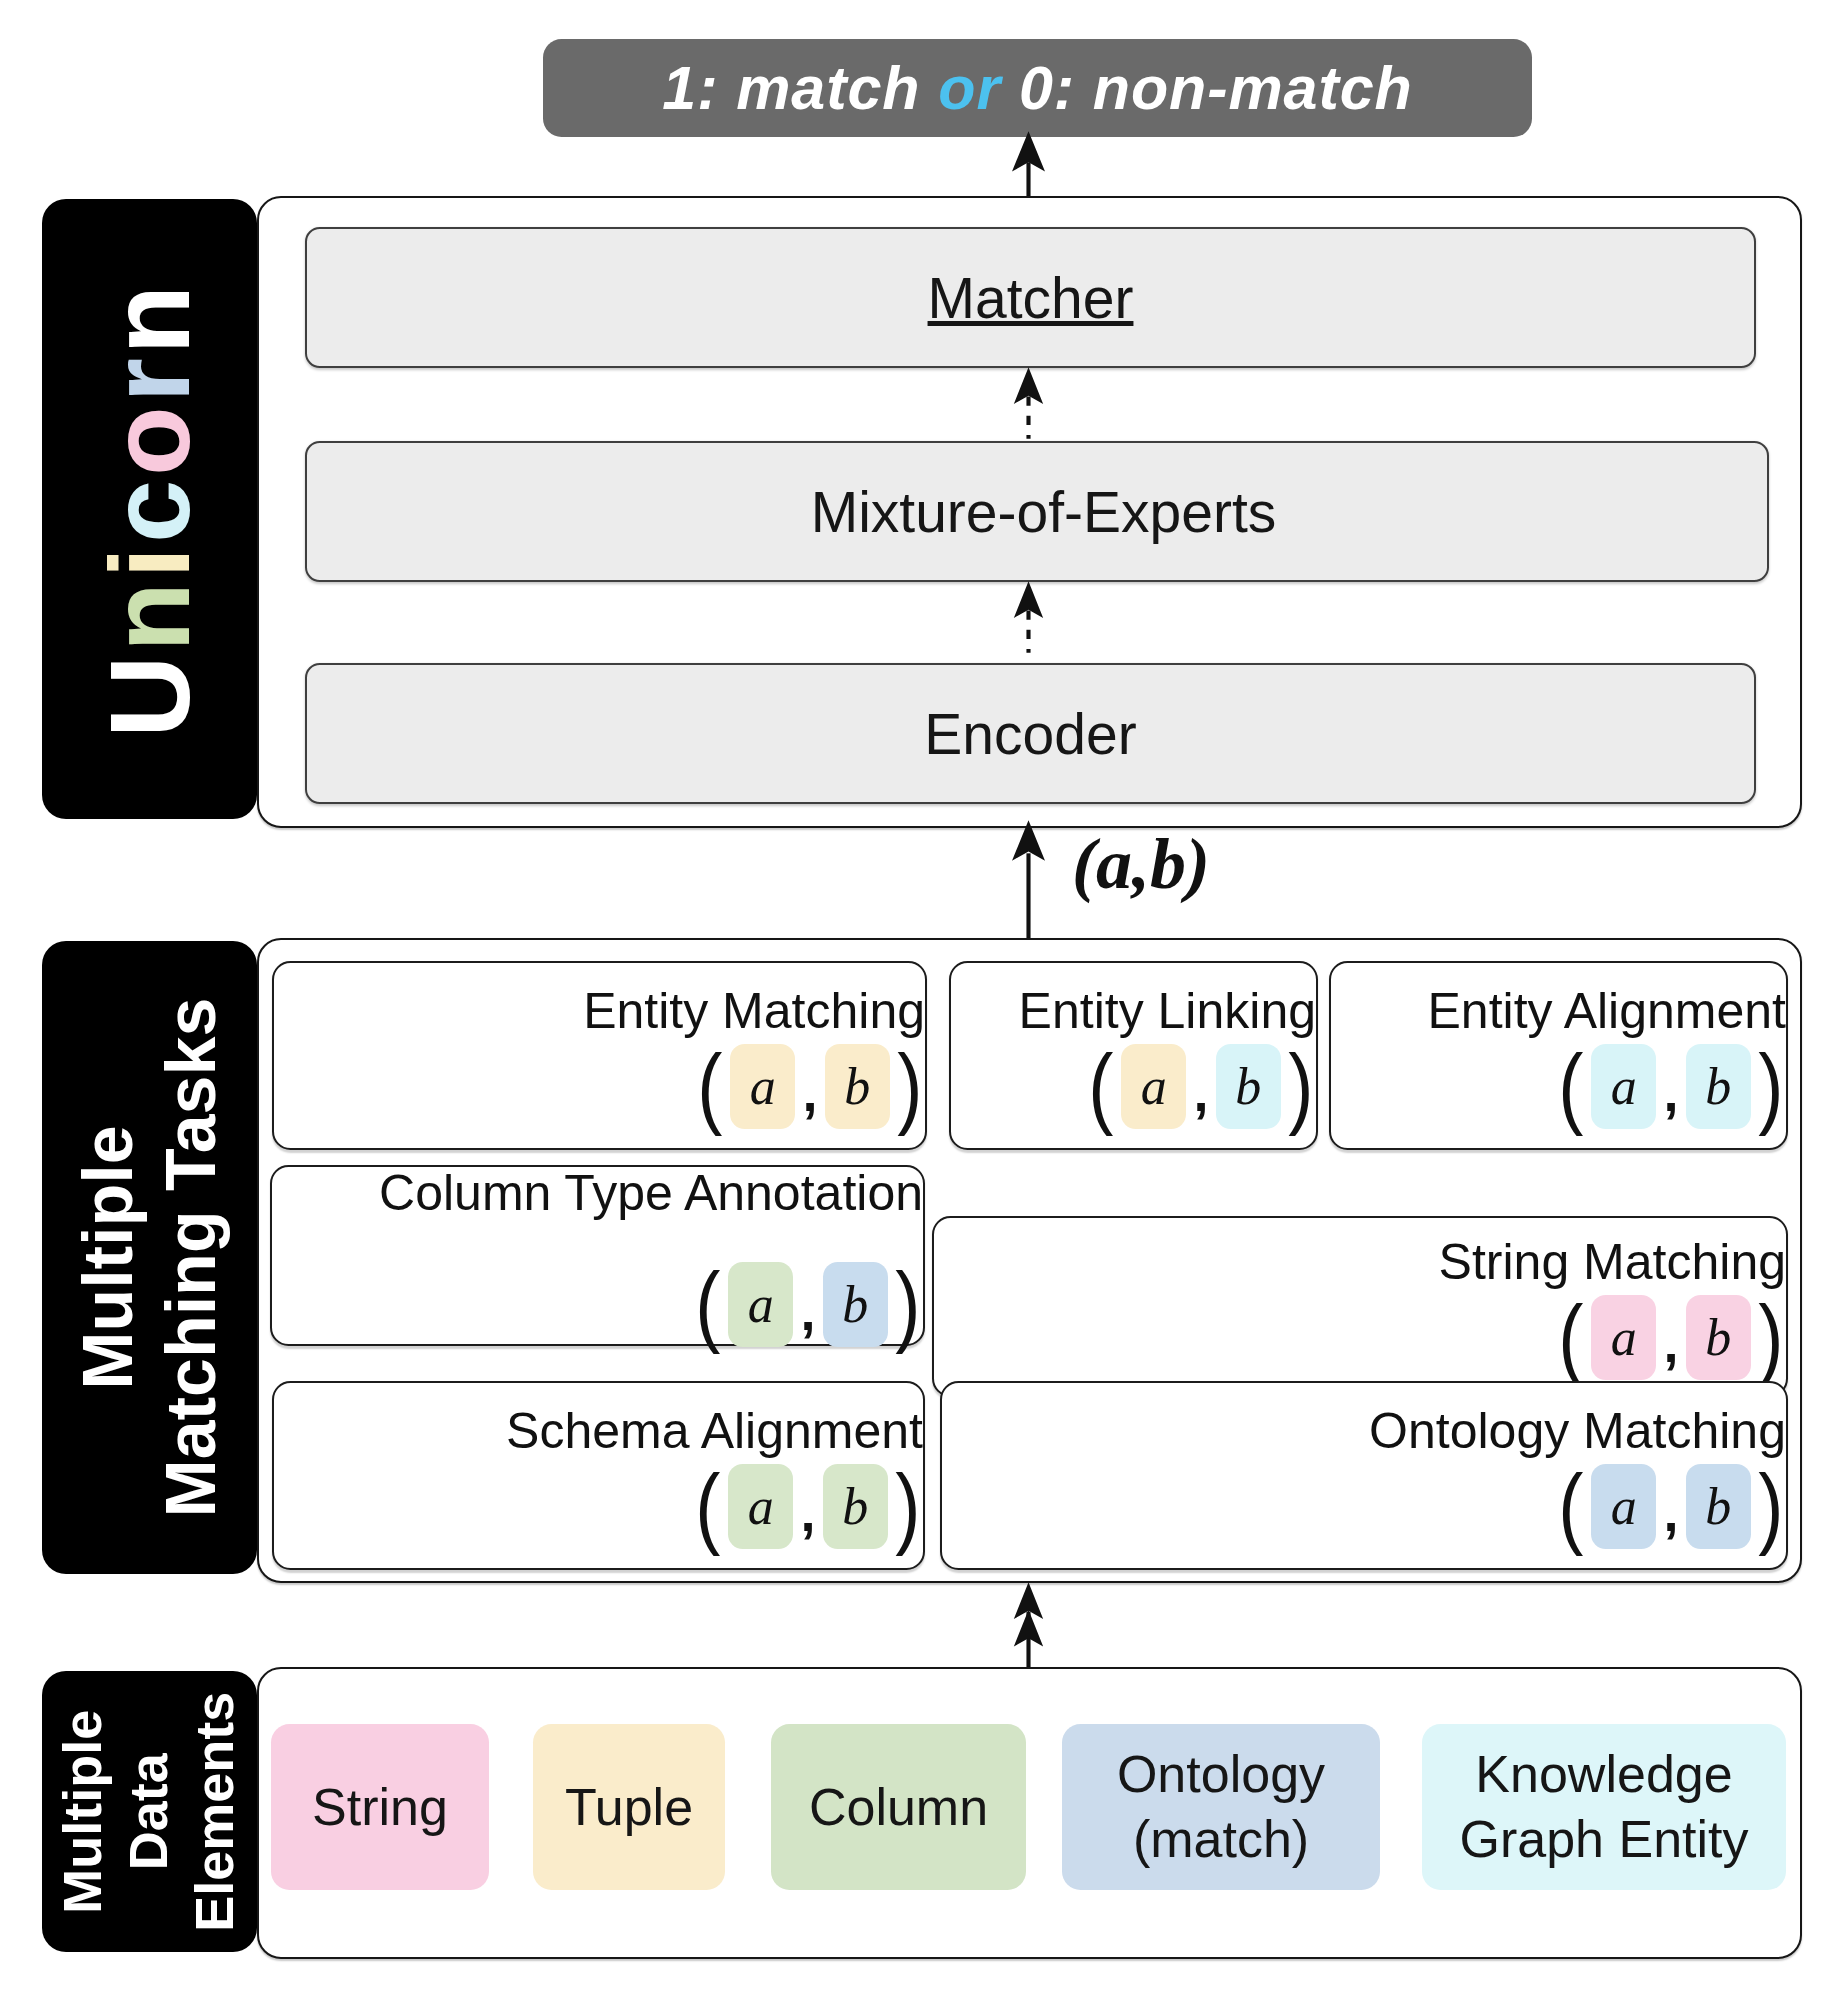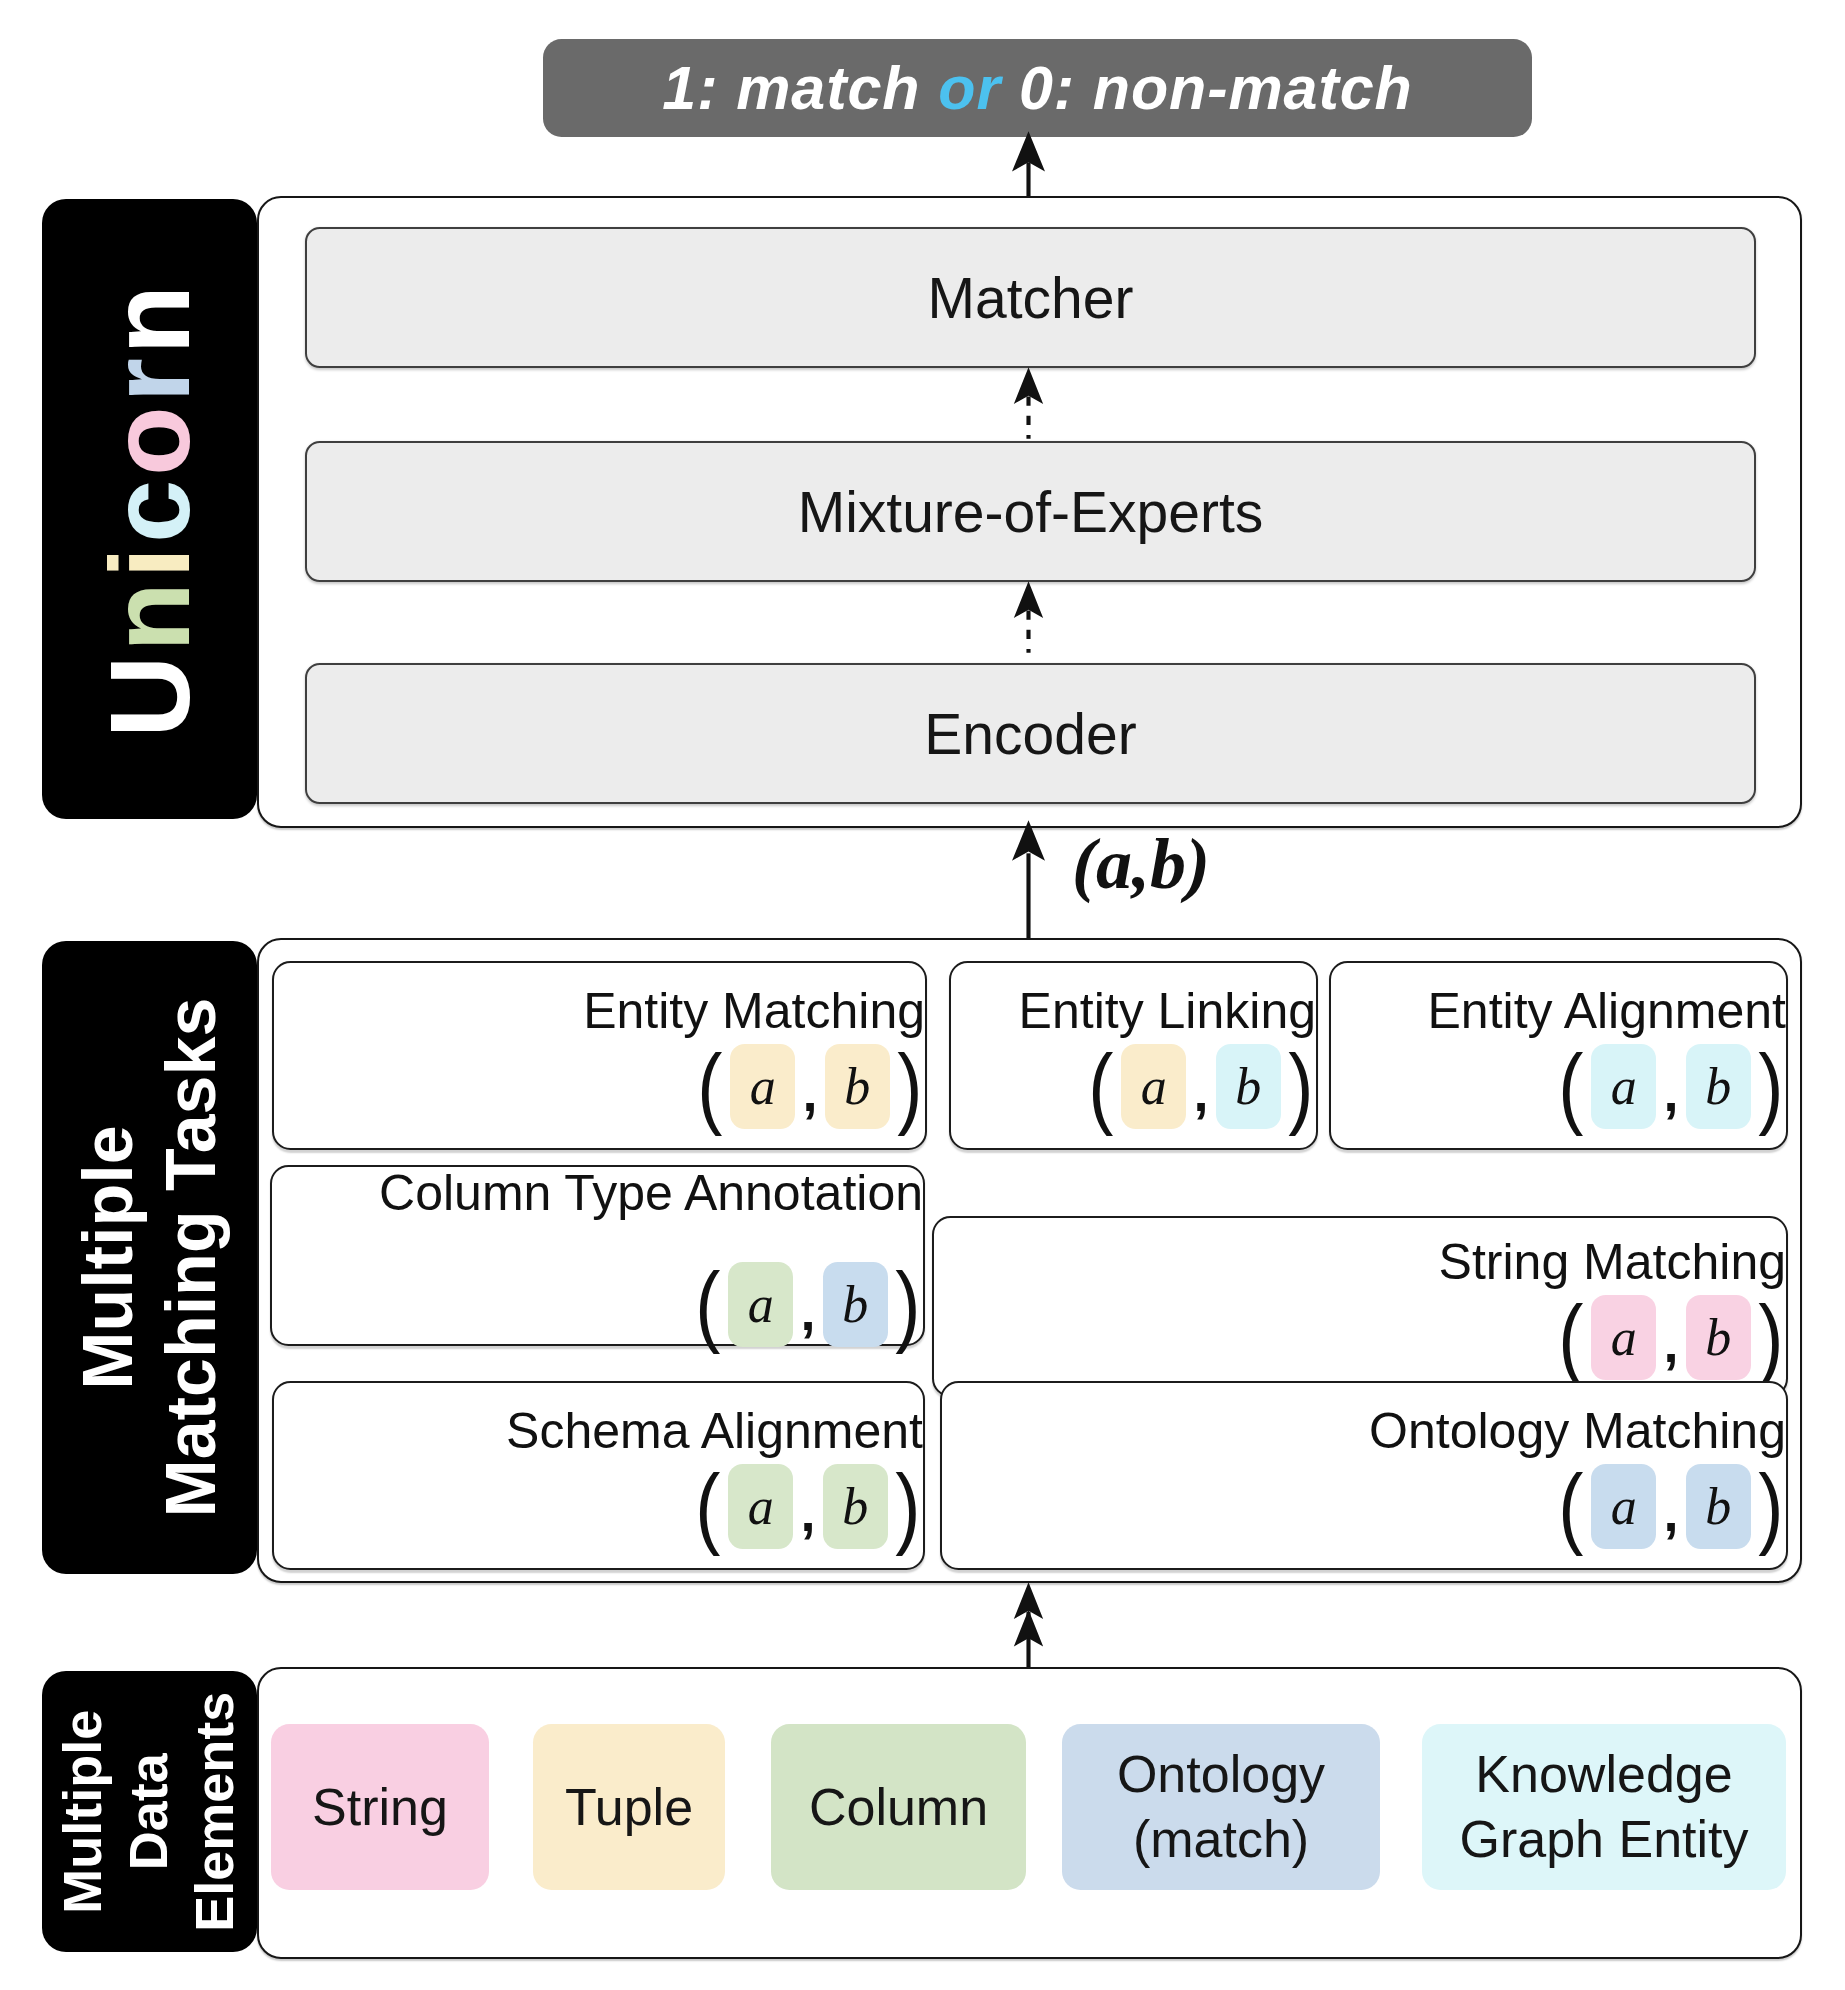--- a/index.html
+++ b/index.html
@@ -91,24 +91,24 @@
     <line x1="30" y1="34" x2="30" y2="112"></line>
     <polygon points="30,0 12,44 30,34 48,44"></polygon>
   </svg>
 
   <div class="container-box" style="left:257px;top:196px;width:1541px;height:628px;"></div>
 
   <div class="vlabel unicorn-label" style="left:42px;top:199px;width:215px;height:620px;">
     <div class="rot"><span style="color: rgb(255, 255, 255);">U</span><span style="color: rgb(203, 224, 175);">n</span><span style="color: rgb(248, 236, 193);">i</span><span style="color: rgb(212, 241, 247);">c</span><span style="color: rgb(248, 201, 220);">o</span><span style="color: rgb(193, 213, 234);">r</span><span style="color: rgb(255, 255, 255);">n</span></div>
   </div>
 
-  <div class="layer" style="top:227px;">
+  <div class="layer" style="top:227px;text-decoration:underline;">
     <span>Matcher</span>
   </div>
-  <div class="layer" style="top:441px;">
+  <div class="layer" style="top:441px;padding-left:13px;">
     <span>Mixture-of-Experts</span>
   </div>
   <div class="layer" style="top:663px;">
     <span>Encoder</span>
   </div>
 
   <svg class="arrow" style="left:1001px;top:367px;" width="55" height="72" viewBox="0 0 60 78">
     <line class="dash" x1="30" y1="32" x2="30" y2="78"></line>
     <polygon points="30,0 14,40 30,31 46,40"></polygon>
   </svg>

